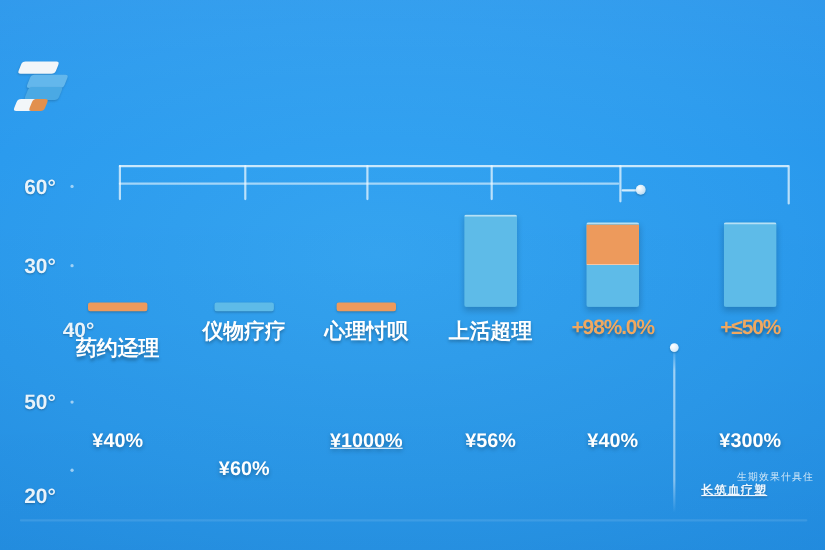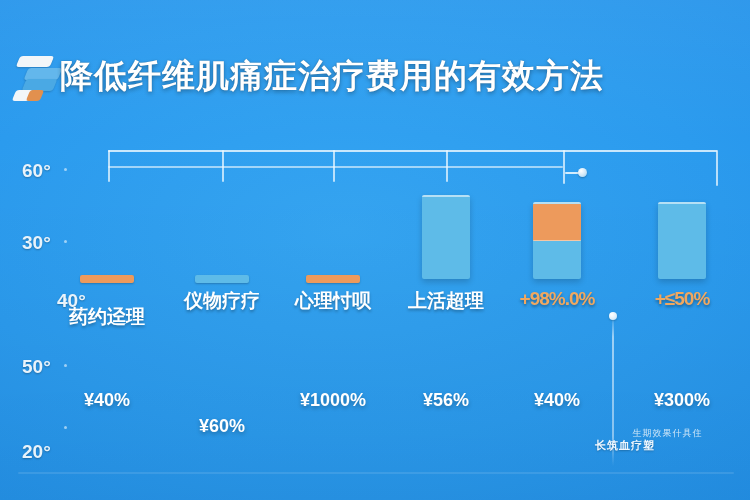--- a/index.html
+++ b/index.html
@@ -89,46 +89,46 @@
     position:absolute;width:2px;
     background:linear-gradient(180deg,rgba(255,255,255,.0) 0%,rgba(255,255,255,.55) 14%,rgba(255,255,255,.45) 80%,rgba(255,255,255,0) 100%);
   }
   .vdiv-dot{
     position:absolute;width:8px;height:8px;border-radius:50%;
     background:radial-gradient(circle at 35% 32%, #ffffff 0%, #dceefb 60%, #a8d2ef 100%);
     box-shadow:0 1px 2px rgba(0,0,0,.22);
   }
   .foot1{
     position:absolute;font-size:9px;color:#cfe6f7;letter-spacing:1px;
-    white-space:nowrap;text-align:center;
+    white-space:nowrap;text-align:right;
   }
   .foot2{
     position:absolute;font-size:11px;font-weight:700;color:#eef7ff;
-    letter-spacing:1px;white-space:nowrap;text-align:left;
+    letter-spacing:1px;white-space:nowrap;text-align:center;
     text-shadow:0 1px 2px rgba(0,0,0,.25);
+    text-decoration:underline;
   }
   .baseline{
     position:absolute;height:2px;background:rgba(255,255,255,.35);border-radius:1px;
   }
 </style>
 </head>
 <body>
 
 <div class="bg"></div>
 <div class="bg-vign"></div>
 
 <div class="header">
   <div class="logo">
     <i class="lg1"></i>
       <i class="lg2"></i>
       <i class="lg3"></i>
       <i class="lg4"></i>
       <i class="lg5"></i>
   </div>
-  <div class="title">降低纤维肌痛症治疗费用的有效方法</div>
 </div>
 
 <div id="chart">
     <div class="ylab" style="left:22px;top:160px;">60°</div>
     <div class="ytick" style="left:64px;top:168px;"></div>
     <div class="ylab" style="left:22px;top:232px;">30°</div>
     <div class="ytick" style="left:64px;top:240px;"></div>
     <div class="ylab" style="left:22px;top:290px;margin-left:35px;">40°</div>
     <div class="ytick" style="left:64px;top:298px;"></div>
     <div class="ylab" style="left:22px;top:356px;">50°</div>
@@ -154,21 +154,21 @@
     </div>
     <div class="bar" style="left:658px;top:202.12px;width:48px;height:74.88px;background:#5ebbe8;"></div>
     <div class="cat" style="left:27px;top:288px;width:160px;margin-top:16px;">药约迳理</div>
     <div class="cat" style="left:142px;top:288px;width:160px;">仪物疗疗</div>
     <div class="cat" style="left:253px;top:288px;width:160px;">心理忖呗</div>
     <div class="cat" style="left:366px;top:288px;width:160px;">上活超理</div>
     <div class="cat-orange" style="left:477px;top:288px;width:160px;">+98%.0%</div>
     <div class="cat-orange" style="left:602px;top:288px;width:160px;">+≤50%</div>
     <div class="val" style="left:32px;top:390px;width:150px;">¥40%</div>
     <div class="val" style="left:147px;top:390px;width:150px;margin-top:26px;">¥60%</div>
-    <div class="val" style="left:258px;top:390px;width:150px;">¥1000%</div>
+    <div class="val" style="left:258px;top:390px;width:150px;text-decoration:underline;">¥1000%</div>
     <div class="val" style="left:371px;top:390px;width:150px;">¥56%</div>
     <div class="val" style="left:482px;top:390px;width:150px;">¥40%</div>
     <div class="val" style="left:607px;top:390px;width:150px;">¥300%</div>
     <div class="vdiv" style="left:612px;top:316px;height:150px;"></div>
     <div class="vdiv-dot" style="left:609px;top:312px;"></div>
     <div class="baseline" style="left:18px;top:472px;width:716px;opacity:.30;"></div>
   </div>
 
 <div class="foot1" style="left:595px;top:427px;width:145px;">生期效果什具住</div>
 <div class="foot2" style="left:595px;top:438px;width:145px;">长筑血疗塑</div>

